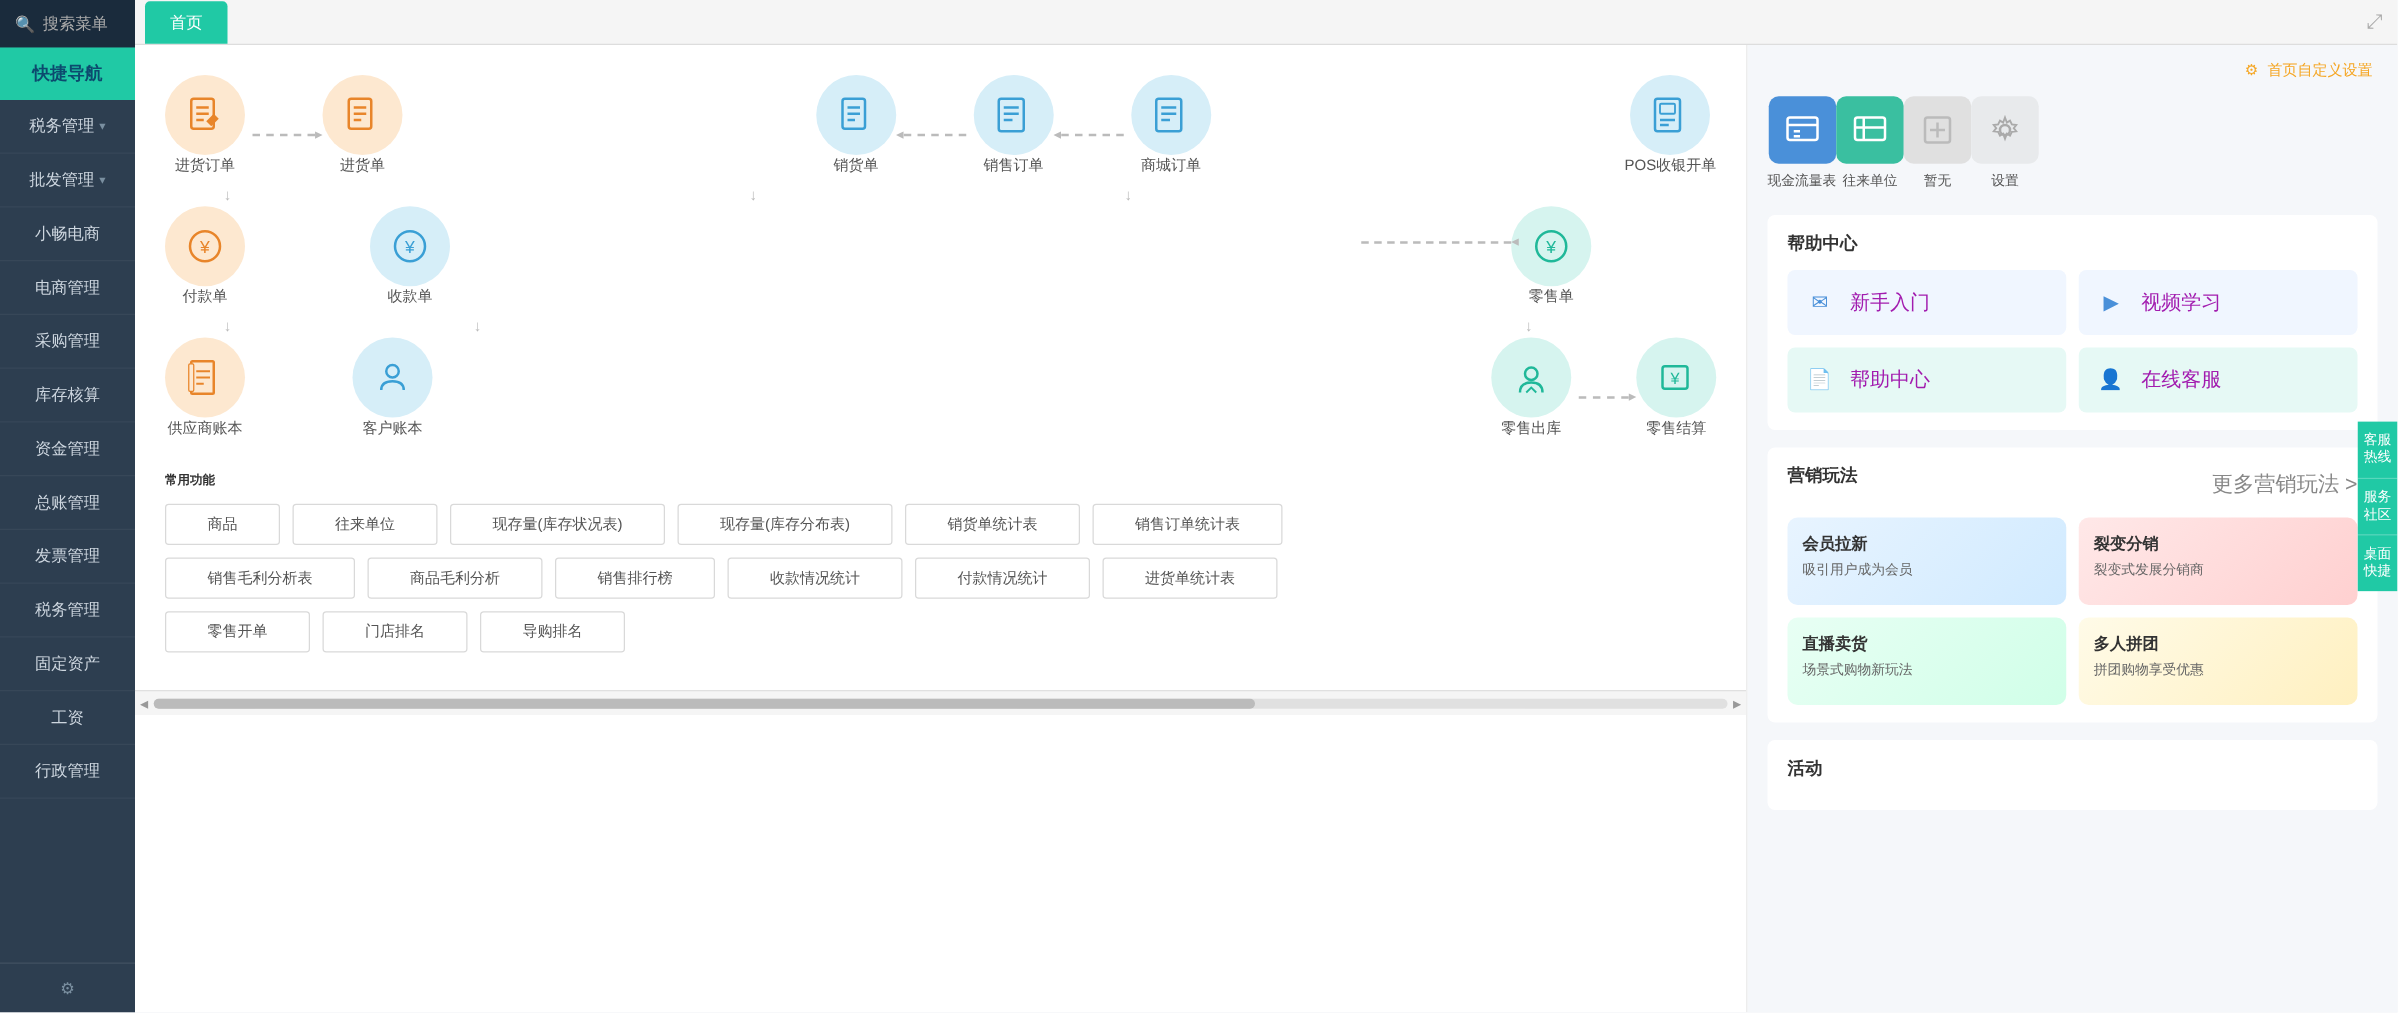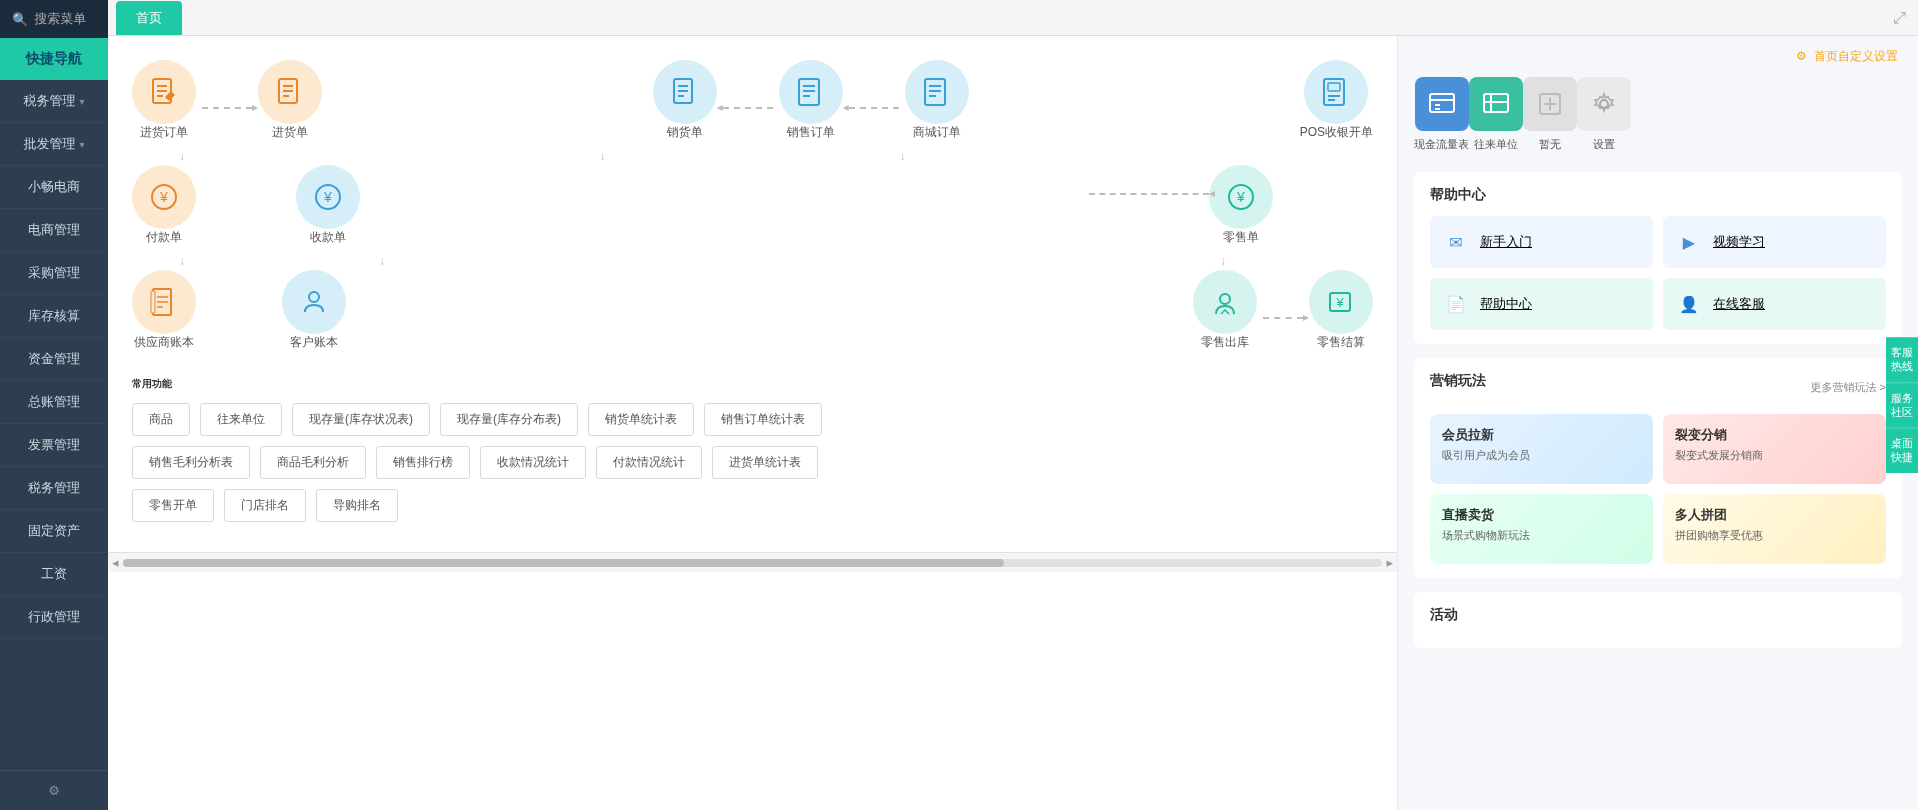--- a/index.html
+++ b/index.html
@@ -146,21 +146,21 @@
     .func-row {
       display: flex;
       gap: 10px;
       margin-bottom: 10px;
       flex-wrap: wrap;
     }
     .func-btn {
       border: 1px solid #d9d9d9;
       background: #fff;
       color: #555;
-      padding: 7px 16px;
+      padding: 7px 33px;
       font-size: 12px;
       border-radius: 3px;
       cursor: pointer;
       white-space: nowrap;
     }
 
     
     .scroll-bar-area {
       height: 20px;
       background: #f5f5f5;
@@ -268,31 +268,31 @@
       width: 32px;
       height: 32px;
       border-radius: 6px;
       display: flex;
       align-items: center;
       justify-content: center;
       font-size: 16px;
     }
     .help-icon.blue { color: #4a90d9; }
     .help-icon.teal { color: #20c9a5; }
-    .help-text { font-size: 13px; color: #000000; font-weight: 500; text-decoration: underline; }
+    .help-text { font-size: 16px; color: #a21caf; font-weight: 500; }
 
     
     .marketing-header {
       display: flex;
       justify-content: space-between;
       align-items: center;
       margin-bottom: 12px;
     }
     .marketing-more {
-      font-size: 11px;
+      font-size: 17px;
       color: #888;
       cursor: pointer;
     }
     .marketing-grid {
       display: grid;
       grid-template-columns: 1fr 1fr;
       gap: 10px;
     }
     .marketing-item {
       background: linear-gradient(135deg, #e8f4ff, #d0eaff);

